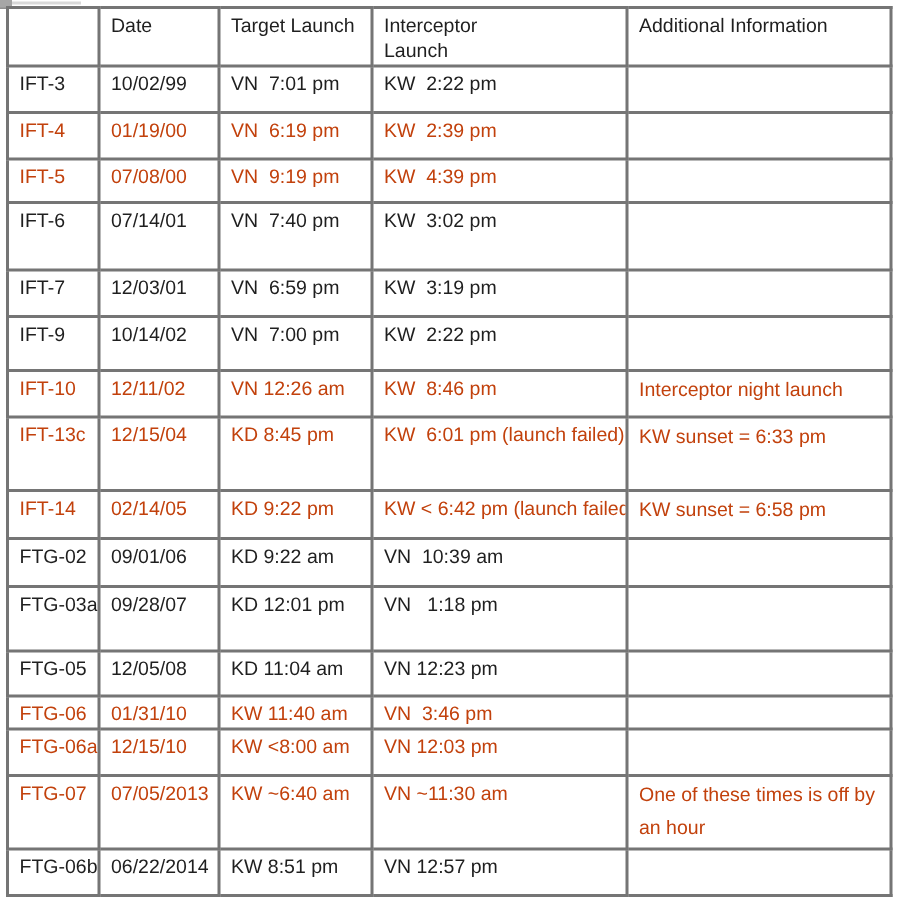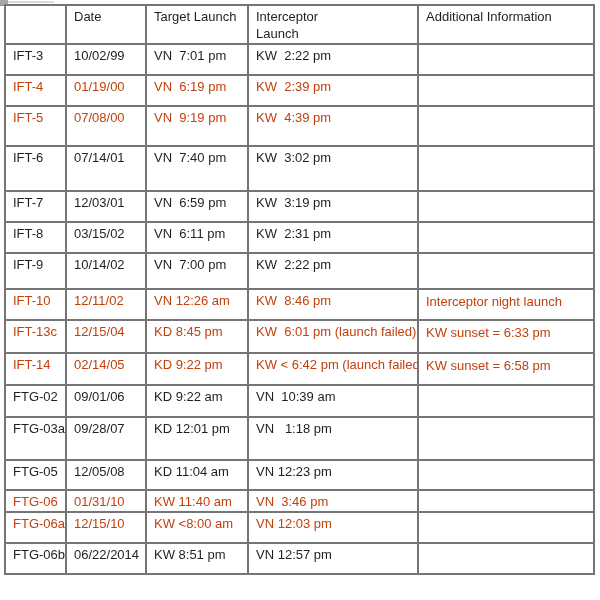--- a/index.html
+++ b/index.html
@@ -92,63 +92,56 @@
           <td data-name="interceptor-launch-cell">KW  2:22 pm</td>
           <td data-name="additional-info-cell"></td>
         </tr>
         <tr data-name="table-row" class="red" style="height: 31px;">
           <td data-name="row-label-cell">IFT-4</td>
           <td data-name="date-cell">01/19/00</td>
           <td data-name="target-launch-cell">VN  6:19 pm</td>
           <td data-name="interceptor-launch-cell">KW  2:39 pm</td>
           <td data-name="additional-info-cell"></td>
         </tr>
-        <tr data-name="table-row" class="red" style="height: 40px;">
+        <tr data-name="table-row" class="red" style="height: 29px;">
           <td data-name="row-label-cell">IFT-5</td>
           <td data-name="date-cell">07/08/00</td>
           <td data-name="target-launch-cell">VN  9:19 pm</td>
           <td data-name="interceptor-launch-cell">KW  4:39 pm</td>
           <td data-name="additional-info-cell"></td>
         </tr>
         <tr data-name="table-row" style="height: 45px;">
           <td data-name="row-label-cell">IFT-6</td>
           <td data-name="date-cell">07/14/01</td>
           <td data-name="target-launch-cell">VN  7:40 pm</td>
           <td data-name="interceptor-launch-cell">KW  3:02 pm</td>
           <td data-name="additional-info-cell"></td>
         </tr>
         <tr data-name="table-row" style="height: 31px;">
           <td data-name="row-label-cell">IFT-7</td>
           <td data-name="date-cell">12/03/01</td>
           <td data-name="target-launch-cell">VN  6:59 pm</td>
           <td data-name="interceptor-launch-cell">KW  3:19 pm</td>
-          <td data-name="additional-info-cell"></td>
-        </tr>
-        <tr data-name="table-row" style="height: 31px;">
-          <td data-name="row-label-cell">IFT-8</td>
-          <td data-name="date-cell">03/15/02</td>
-          <td data-name="target-launch-cell">VN  6:11 pm</td>
-          <td data-name="interceptor-launch-cell">KW  2:31 pm</td>
           <td data-name="additional-info-cell"></td>
         </tr>
         <tr data-name="table-row" style="height: 36px; padding-left: 24px;">
           <td data-name="row-label-cell">IFT-9</td>
           <td data-name="date-cell">10/14/02</td>
           <td data-name="target-launch-cell">VN  7:00 pm</td>
           <td data-name="interceptor-launch-cell">KW  2:22 pm</td>
           <td data-name="additional-info-cell"></td>
         </tr>
         <tr data-name="table-row" class="red" style="height: 31px;">
           <td data-name="row-label-cell">IFT-10</td>
           <td data-name="date-cell">12/11/02</td>
           <td data-name="target-launch-cell">VN 12:26 am</td>
           <td data-name="interceptor-launch-cell">KW  8:46 pm</td>
           <td data-name="additional-info-cell">Interceptor night launch</td>
         </tr>
-        <tr data-name="table-row" class="red" style="height: 33px;">
+        <tr data-name="table-row" class="red" style="height: 49px;">
           <td data-name="row-label-cell">IFT-13c</td>
           <td data-name="date-cell">12/15/04</td>
           <td data-name="target-launch-cell">KD 8:45 pm</td>
           <td data-name="interceptor-launch-cell">KW  6:01 pm (launch failed)</td>
           <td data-name="additional-info-cell">KW sunset = 6:33 pm</td>
         </tr>
         <tr data-name="table-row" class="red" style="height: 32px; margin-left: 20px;">
           <td data-name="row-label-cell">IFT-14</td>
           <td data-name="date-cell">02/14/05</td>
           <td data-name="target-launch-cell">KD 9:22 pm</td>
@@ -183,20 +176,28 @@
           <td data-name="interceptor-launch-cell">VN  3:46 pm</td>
           <td data-name="additional-info-cell"></td>
         </tr>
         <tr data-name="table-row" class="red" style="height: 31px;">
           <td data-name="row-label-cell">FTG-06a</td>
           <td data-name="date-cell">12/15/10</td>
           <td data-name="target-launch-cell">KW &lt;8:00 am</td>
           <td data-name="interceptor-launch-cell">VN 12:03 pm</td>
           <td data-name="additional-info-cell"></td>
         </tr>
+        <tr data-name="table-row" class="red" style="height: 49px;">
+          <td data-name="row-label-cell">FTG-07</td>
+          <td data-name="date-cell">07/05/2013</td>
+          <td data-name="target-launch-cell">KW ~6:40 am</td>
+          <td data-name="interceptor-launch-cell">VN ~11:30 am</td>
+          <td data-name="additional-info-cell">One of these times is off by
+an hour</td>
+        </tr>
         <tr data-name="table-row" style="height: 31px;">
           <td data-name="row-label-cell">FTG-06b</td>
           <td data-name="date-cell">06/22/2014</td>
           <td data-name="target-launch-cell">KW 8:51 pm</td>
           <td data-name="interceptor-launch-cell">VN 12:57 pm</td>
           <td data-name="additional-info-cell"></td>
         </tr>
       </tbody>
   </table>
 

